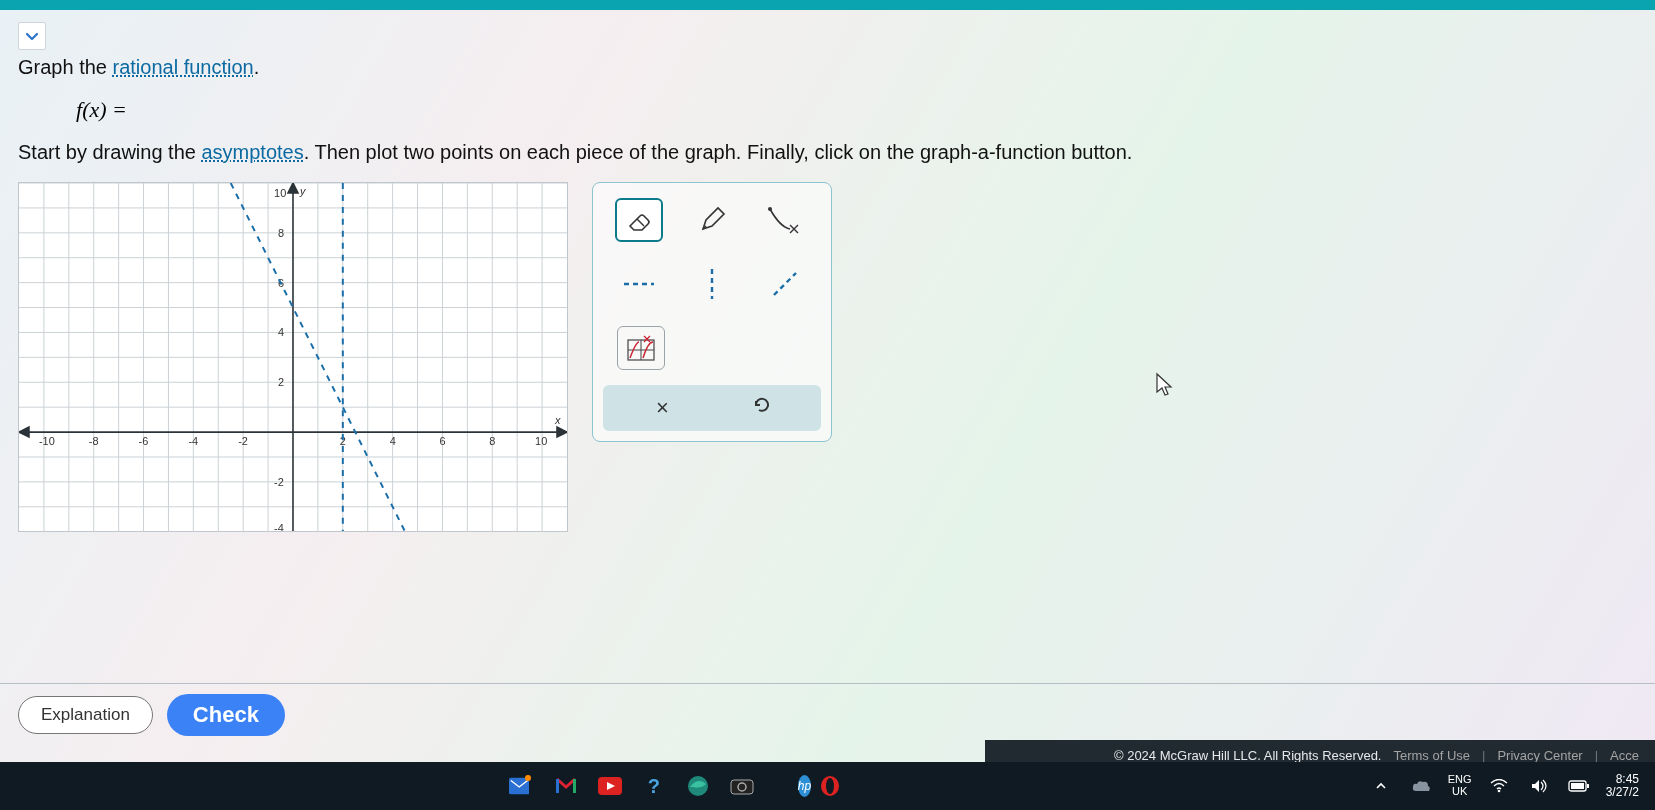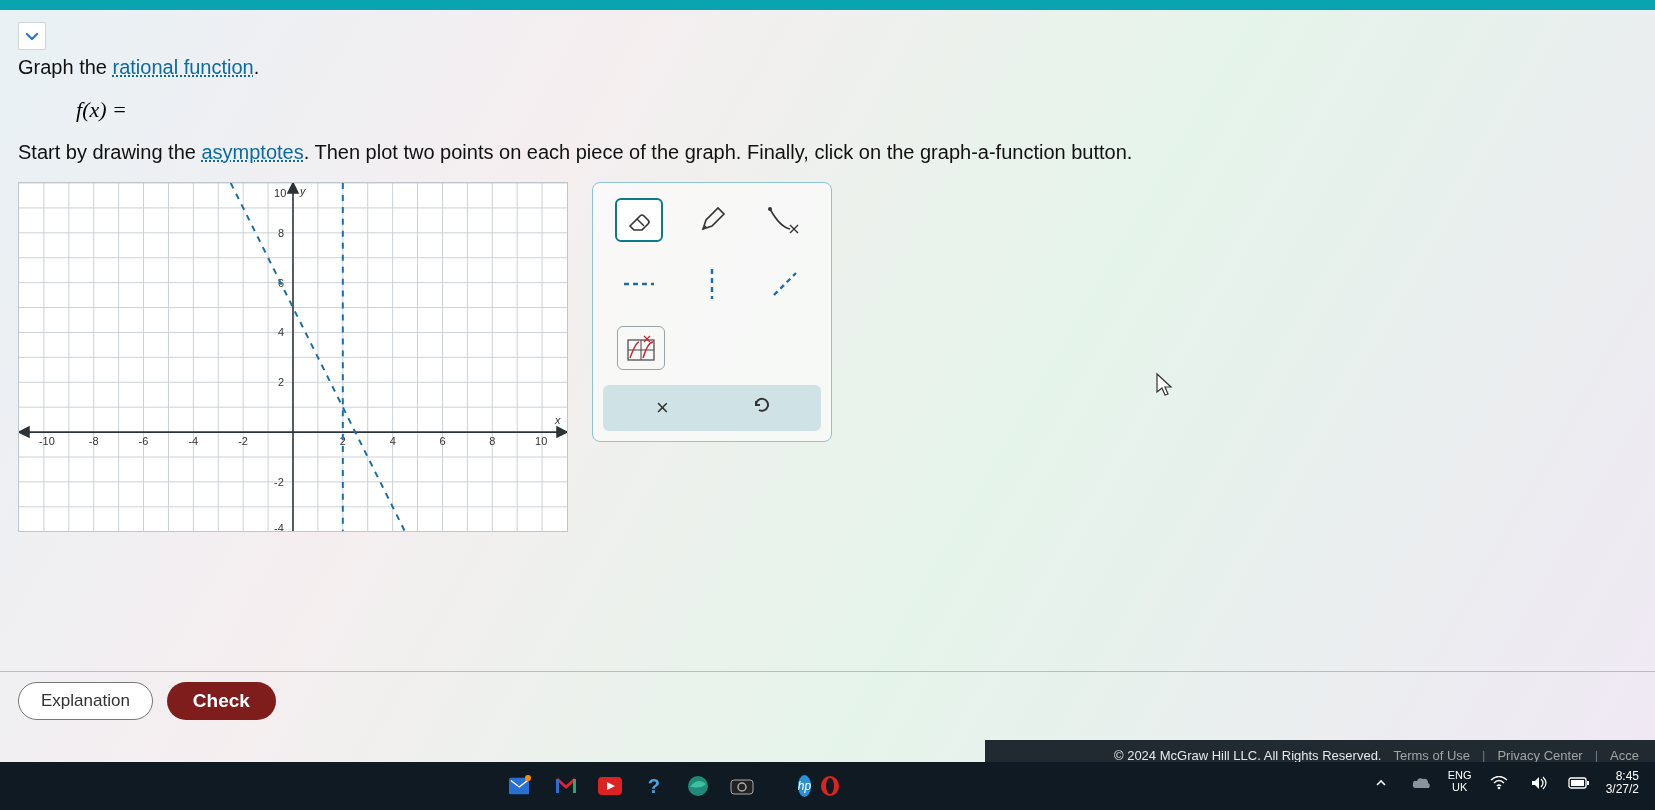--- a/index.html
+++ b/index.html
@@ -32,32 +32,32 @@
   .graph-wrap svg { position: absolute; inset: 0; }
 
   .toolbox { width: 240px; border: 1.5px solid #8dc4cf; border-radius: 8px; padding: 10px; background: rgba(255,255,255,0.55); display: flex; flex-direction: column; gap: 10px; }
   .tool-row { display: flex; justify-content: space-around; align-items: center; height: 54px; }
   .tool-btn { width: 48px; height: 44px; border-radius: 6px; display: flex; align-items: center; justify-content: center; cursor: pointer; }
   .tool-btn.selected { border: 2px solid #0b7a8a; background: #fff; }
   .tool-btn svg { pointer-events: none; }
   .bottom-row { display: flex; justify-content: space-around; align-items: center; height: 46px; background: #cfe3e6; border-radius: 6px; padding: 4px 10px; }
   .bottom-act { font-size: 22px; color: #333; cursor: pointer; width: 40px; text-align: center; }
 
-  .footer-row { position: absolute; left: 0; right: 0; bottom: 80px; padding: 10px 18px; border-top: 1px solid #b7bec3; display: flex; gap: 14px; align-items: center; }
+  .footer-row { position: absolute; left: 0; right: 0; bottom: 64px; padding: 10px 18px; border-top: 1px solid #b7bec3; display: flex; gap: 14px; align-items: center; }
   .btn-exp { background: #fff; color: #333; border: 1.5px solid #777; border-radius: 22px; padding: 8px 22px; font-size: 17px; cursor: pointer; }
-  .btn-check { background: #7f1d1d; color: #fff; border: none; border-radius: 22px; padding: 8px 26px; font-size: 19px; font-weight: 600; cursor: pointer; }
+  .btn-check { background: #3b82f6; color: #fff; border: none; border-radius: 22px; padding: 8px 26px; font-size: 22px; font-weight: 600; cursor: pointer; }
 
   .copyright-bar { position: absolute; right: 0; bottom: 40px; height: 30px; background: #212a30; color: #e5e9eb; font-size: 13px; display: flex; align-items: center; gap: 12px; padding: 0 16px 0 20px; width: 670px; justify-content: flex-end; }
   .copyright-bar a { color: #a3a3a3; text-decoration: none; }
   .copyright-bar .sep { color: #6b7780; }
 
   .taskbar { position: absolute; left: 0; right: 0; bottom: 0; height: 48px; background: #0f1a22; display: flex; align-items: stretch; color: #fff; }
   .taskbar .spacer { flex: 1; }
   .taskbar-center { display: flex; align-items: center; gap: 18px; padding: 0 20px; }
-  .taskbar-right { display: flex; gap: 14px; padding: 8px 16px; font-size: 12px; }
+  .taskbar-right { display: flex; align-items: center; gap: 14px; padding: 8px 16px; font-size: 12px; }
   .tb-icon { width: 26px; height: 26px; display:flex; align-items:center; justify-content:center; }
   .lang { display:flex; flex-direction:column; line-height: 1.05; font-size: 11px; align-items:center; }
   .clock { display:flex; flex-direction:column; line-height: 1.1; font-size: 12px; align-items: flex-end; }
   .notif-dot{ width:6px; height:6px; background:#ff8a00; border-radius:50%; position:relative; left:-4px; top:-8px; }
 
   .cursor { position:absolute; left:1155px; top:372px; }
 
   .hp-circle{ width:22px; height:22px; border-radius:50%; background:#2d8fd6; display:flex;align-items:center;justify-content:center; font-style:italic; font-size:12px;margin-left:37px; }
 </style>
 </head>

